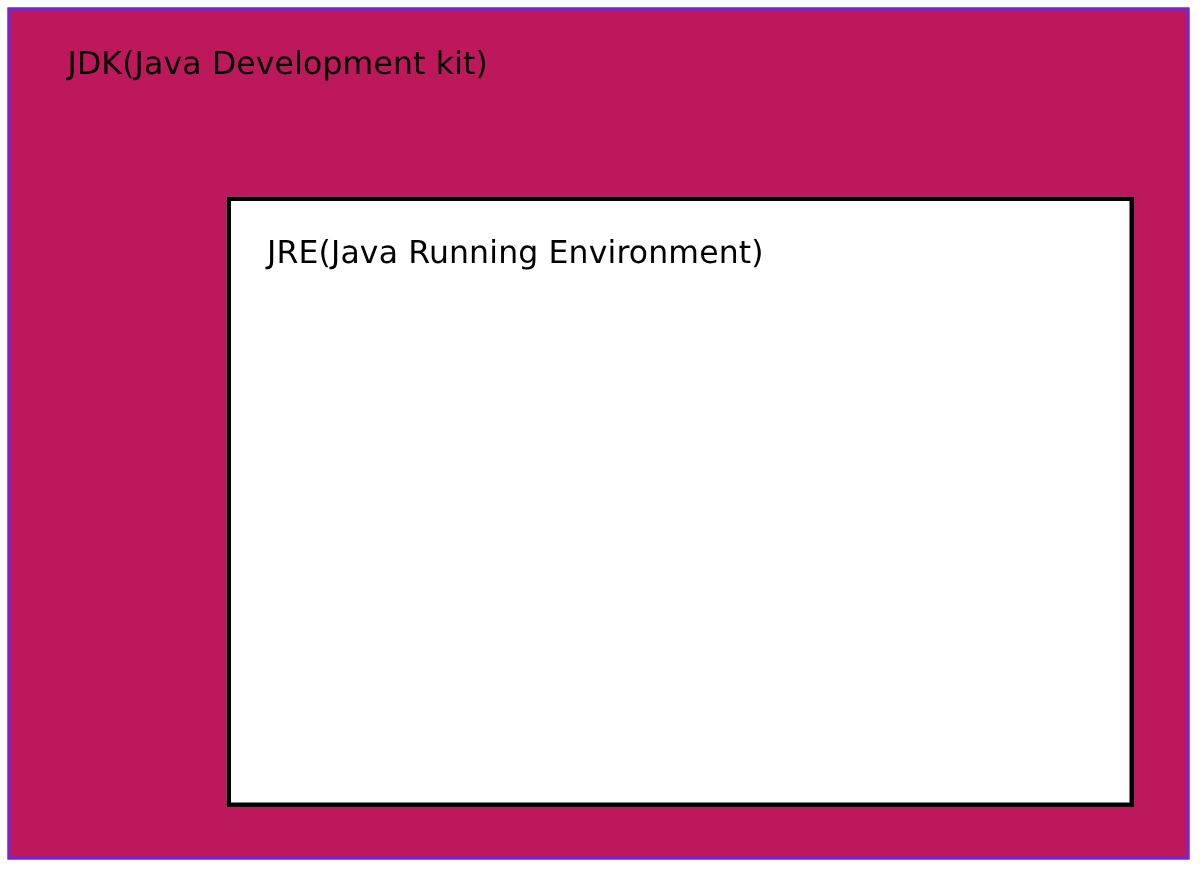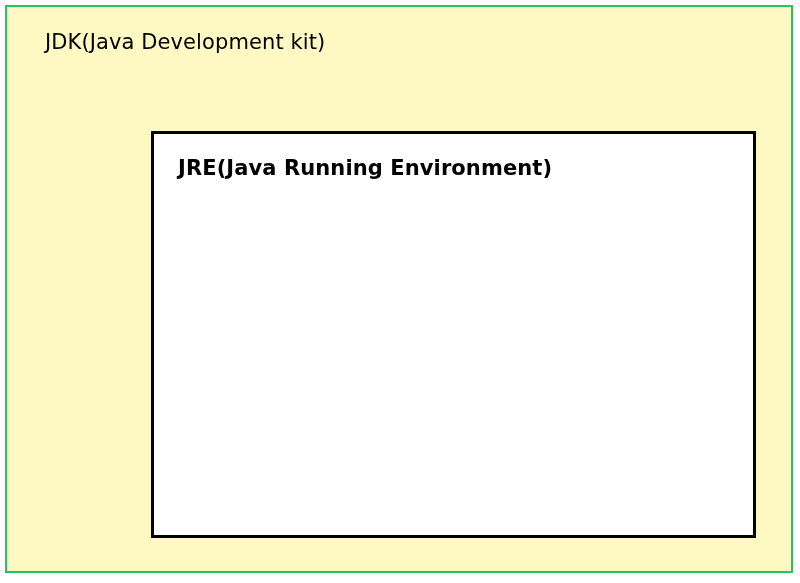--- a/index.html
+++ b/index.html
@@ -18,22 +18,22 @@
   }
 
   
   .box-jdk {
     position: absolute;
     left: 5px;
     top: 5px;
     width: 788px;
     height: 568px;
     box-sizing: border-box;
-    border: 2px solid #22c55e;
-    background: #fef9c3;
+    border: 2px solid #6d28d9;
+    background: #be185d;
   }
 
   
   .box-jre {
     position: absolute;
     left: 144px;
     top: 124px;
     width: 605px;
     height: 407px;
     box-sizing: border-box;
@@ -64,21 +64,20 @@
   }
 
   .label-jdk {
     left: 38px;
     top: 23px;
   }
 
   .label-jre {
     left: 24px;
     top: 22px;
-    font-weight: bold;
   }
 
   .label-jvm {
     left: 25px;
     top: 20px;
   }
 </style>
 </head>
 <body>
 

